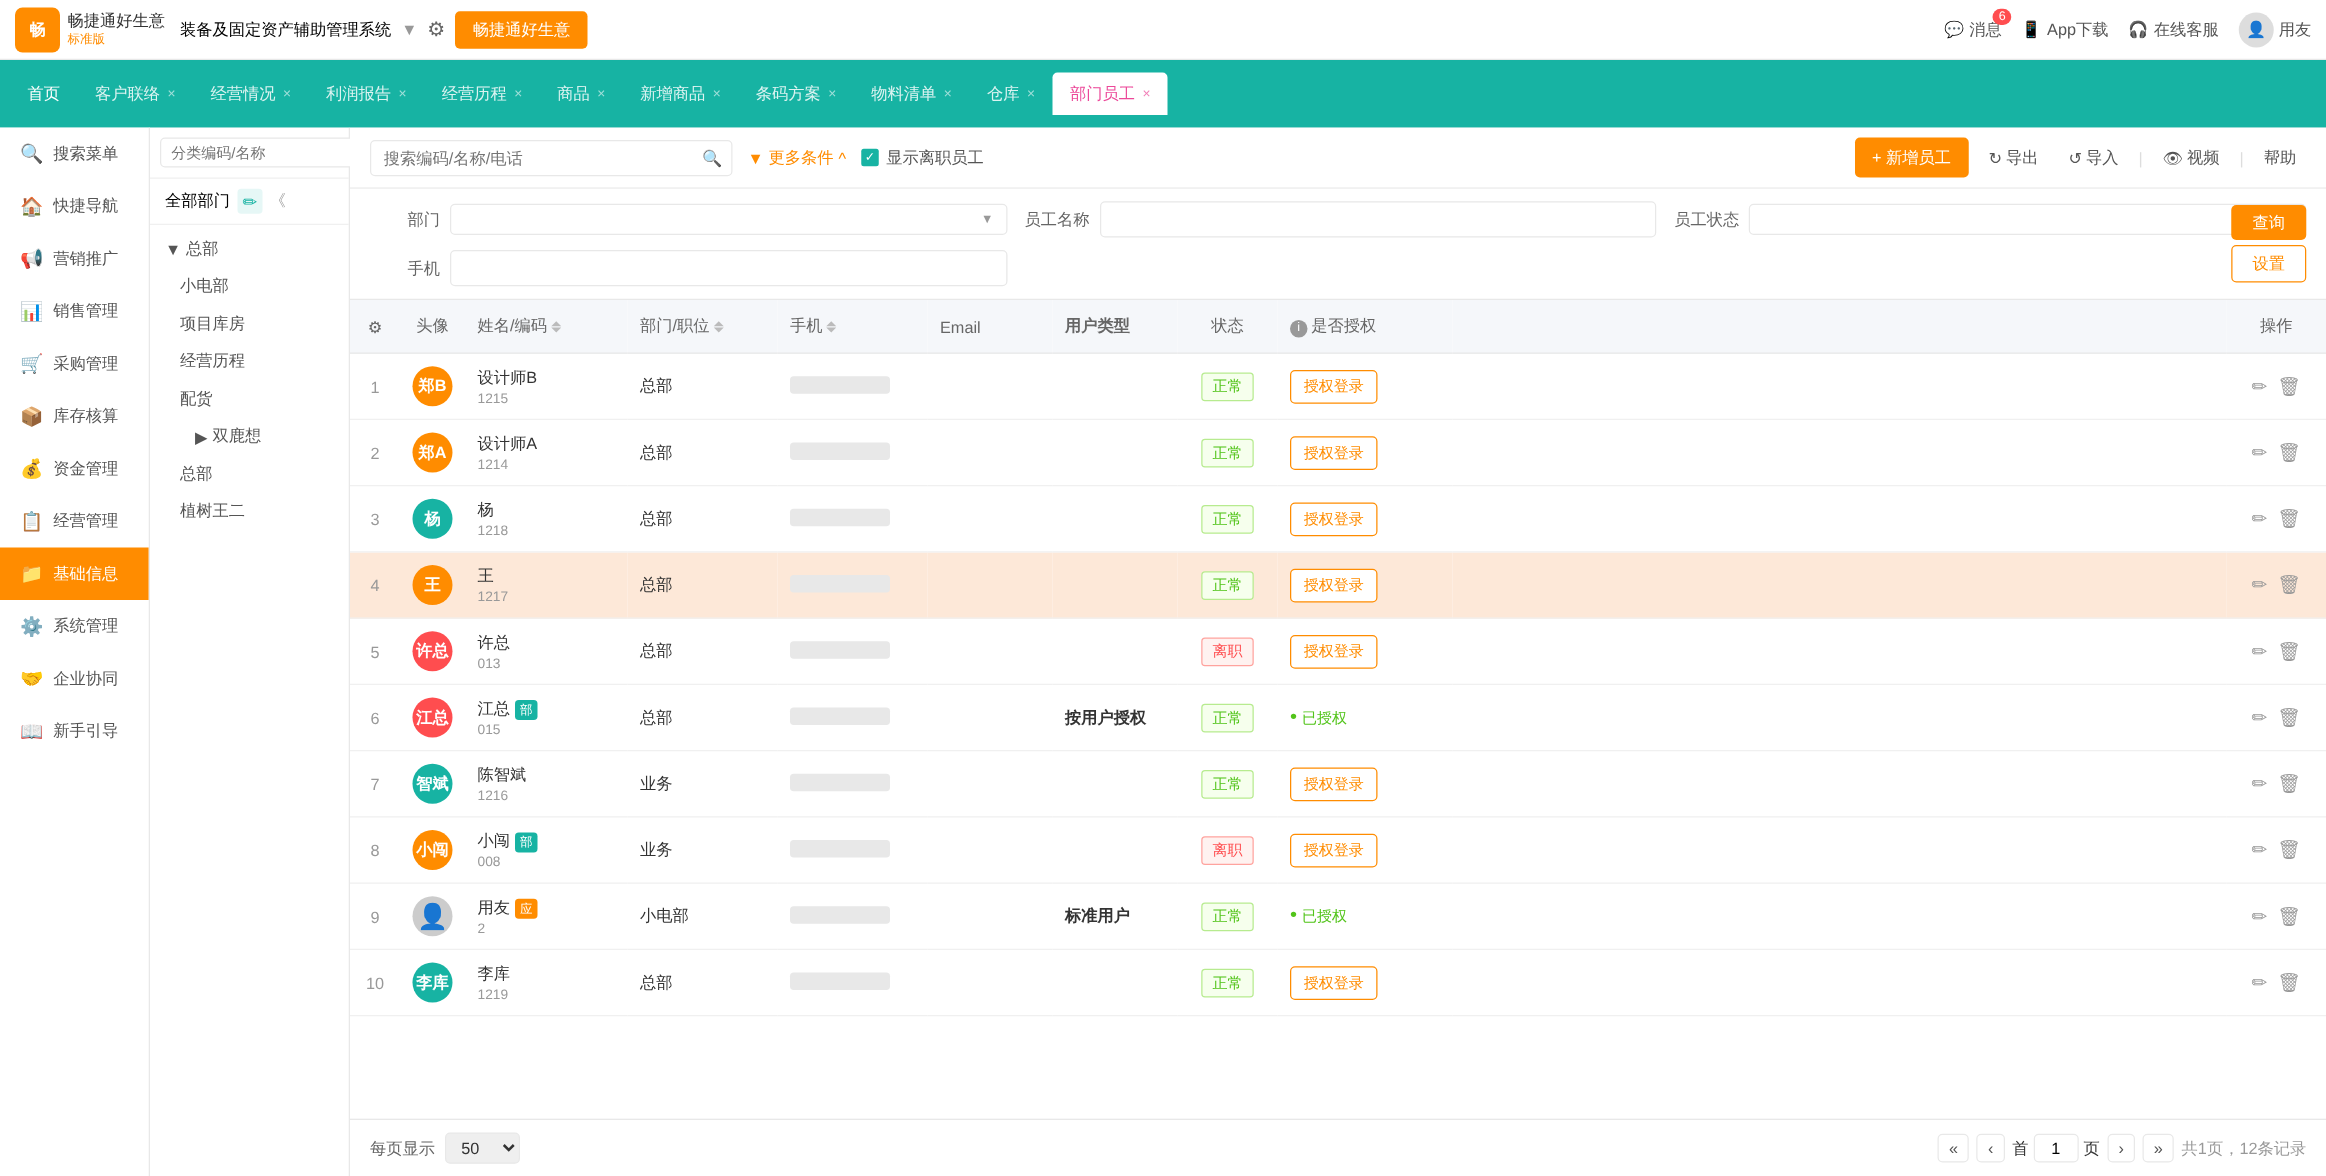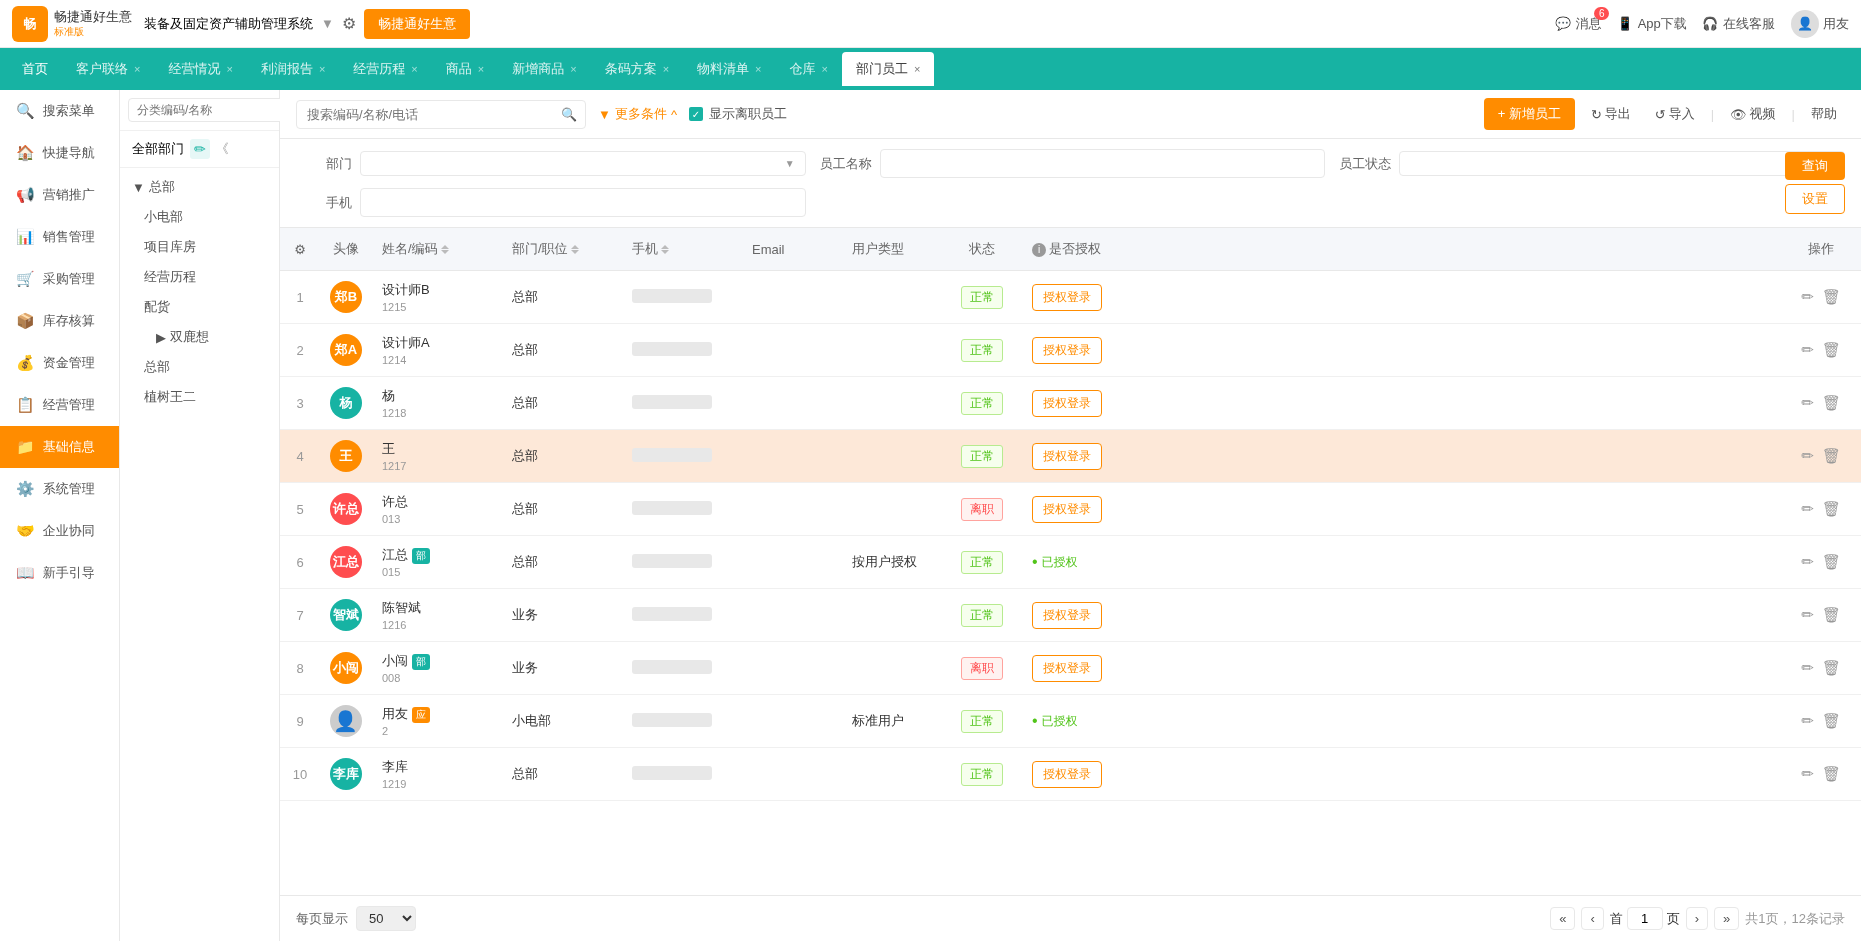--- a/index.html
+++ b/index.html
@@ -14,23 +14,23 @@
     .system-title { flex: 1; display: flex; align-items: center; gap: 8px; margin-left: 12px; }
     .title-arrow { color: #999; }
     .title-gear { color: #666; font-size: 16px; cursor: pointer; }
     .trial-btn { background: #ff8c00; color: white; border: none; padding: 6px 14px; border-radius: 4px; cursor: pointer; font-size: 13px; }
     .top-right { display: flex; align-items: center; gap: 16px; margin-left: auto; }
     .top-right-item { display: flex; align-items: center; gap: 4px; color: #555; cursor: pointer; font-size: 13px; position: relative; }
     .badge { background: #ff4d4f; color: white; border-radius: 10px; font-size: 10px; padding: 1px 5px; position: absolute; top: -8px; right: -8px; }
     .avatar-circle { width: 28px; height: 28px; background: #ddd; border-radius: 50%; display: flex; align-items: center; justify-content: center; color: #888; }
 
     
-    .nav-tabs { background: #17b3a3; height: 42px; display: flex; align-items: center; padding: 0 8px; flex-shrink: 0; overflow: hidden; }
+    .nav-tabs { background: #17b3a3; height: 54px; display: flex; align-items: center; padding: 0 8px; flex-shrink: 0; overflow: hidden; }
     .nav-tab { color: rgba(255,255,255,0.85); padding: 8px 14px; cursor: pointer; display: flex; align-items: center; gap: 4px; white-space: nowrap; font-size: 13px; border-radius: 4px 4px 0 0; }
-    .nav-tab.active { background: #fff; color: #404040; font-weight: 500; }
+    .nav-tab.active { background: #fff; color: #ec4899; font-weight: 500; }
     .nav-tab .close-x { font-size: 11px; opacity: 0.7; margin-left: 2px; }
     .nav-tab.home { color: white; font-weight: 500; }
 
     
     .main-layout { display: flex; flex: 1; overflow: hidden; }
 
     
     .sidebar { width: 120px; background: #fff; border-right: 1px solid #e8e8e8; flex-shrink: 0; overflow-y: auto; }
     .sidebar-item { display: flex; align-items: center; gap: 8px; padding: 12px 16px; color: #555; cursor: pointer; font-size: 13px; }
     .sidebar-item.active { background: #ff8c00; color: white; }
@@ -86,21 +86,21 @@
     th { padding: 12px 10px; text-align: left; color: #666; font-weight: 500; font-size: 13px; border-bottom: 1px solid #e8e8e8; white-space: nowrap; }
     td { padding: 10px 10px; border-bottom: 1px solid #f0f0f0; color: #333; font-size: 13px; vertical-align: middle; }
     tr.highlighted td { background: #fde8d8; }
     .col-num { width: 40px; text-align: center; color: #999; }
     .col-gear { width: 40px; text-align: center; }
     .col-avatar { width: 50px; text-align: center; }
     .col-name { width: 130px; }
     .col-dept { width: 120px; }
     .col-phone { width: 120px; }
     .col-email { width: 100px; }
-    .col-type { width: 100px; }
+    .col-type { width: 100px; font-weight: bold; }
     .col-status { width: 80px; text-align: center; }
     .col-auth { width: 140px; }
     .col-ops { width: 80px; text-align: center; }
     .avatar-circle-table { width: 32px; height: 32px; border-radius: 50%; display: flex; align-items: center; justify-content: center; color: white; font-size: 13px; font-weight: bold; }
     .name-code { display: flex; flex-direction: column; gap: 2px; }
     .emp-name { font-size: 13px; color: #333; }
     .emp-code { font-size: 11px; color: #999; }
     .status-badge { display: inline-block; padding: 2px 8px; border-radius: 3px; font-size: 12px; }
     .status-normal { color: #52c41a; border: 1px solid #b7eb8f; background: #f6ffed; }
     .status-resigned { color: #ff4d4f; border: 1px solid #ffa39e; background: #fff2f0; }

